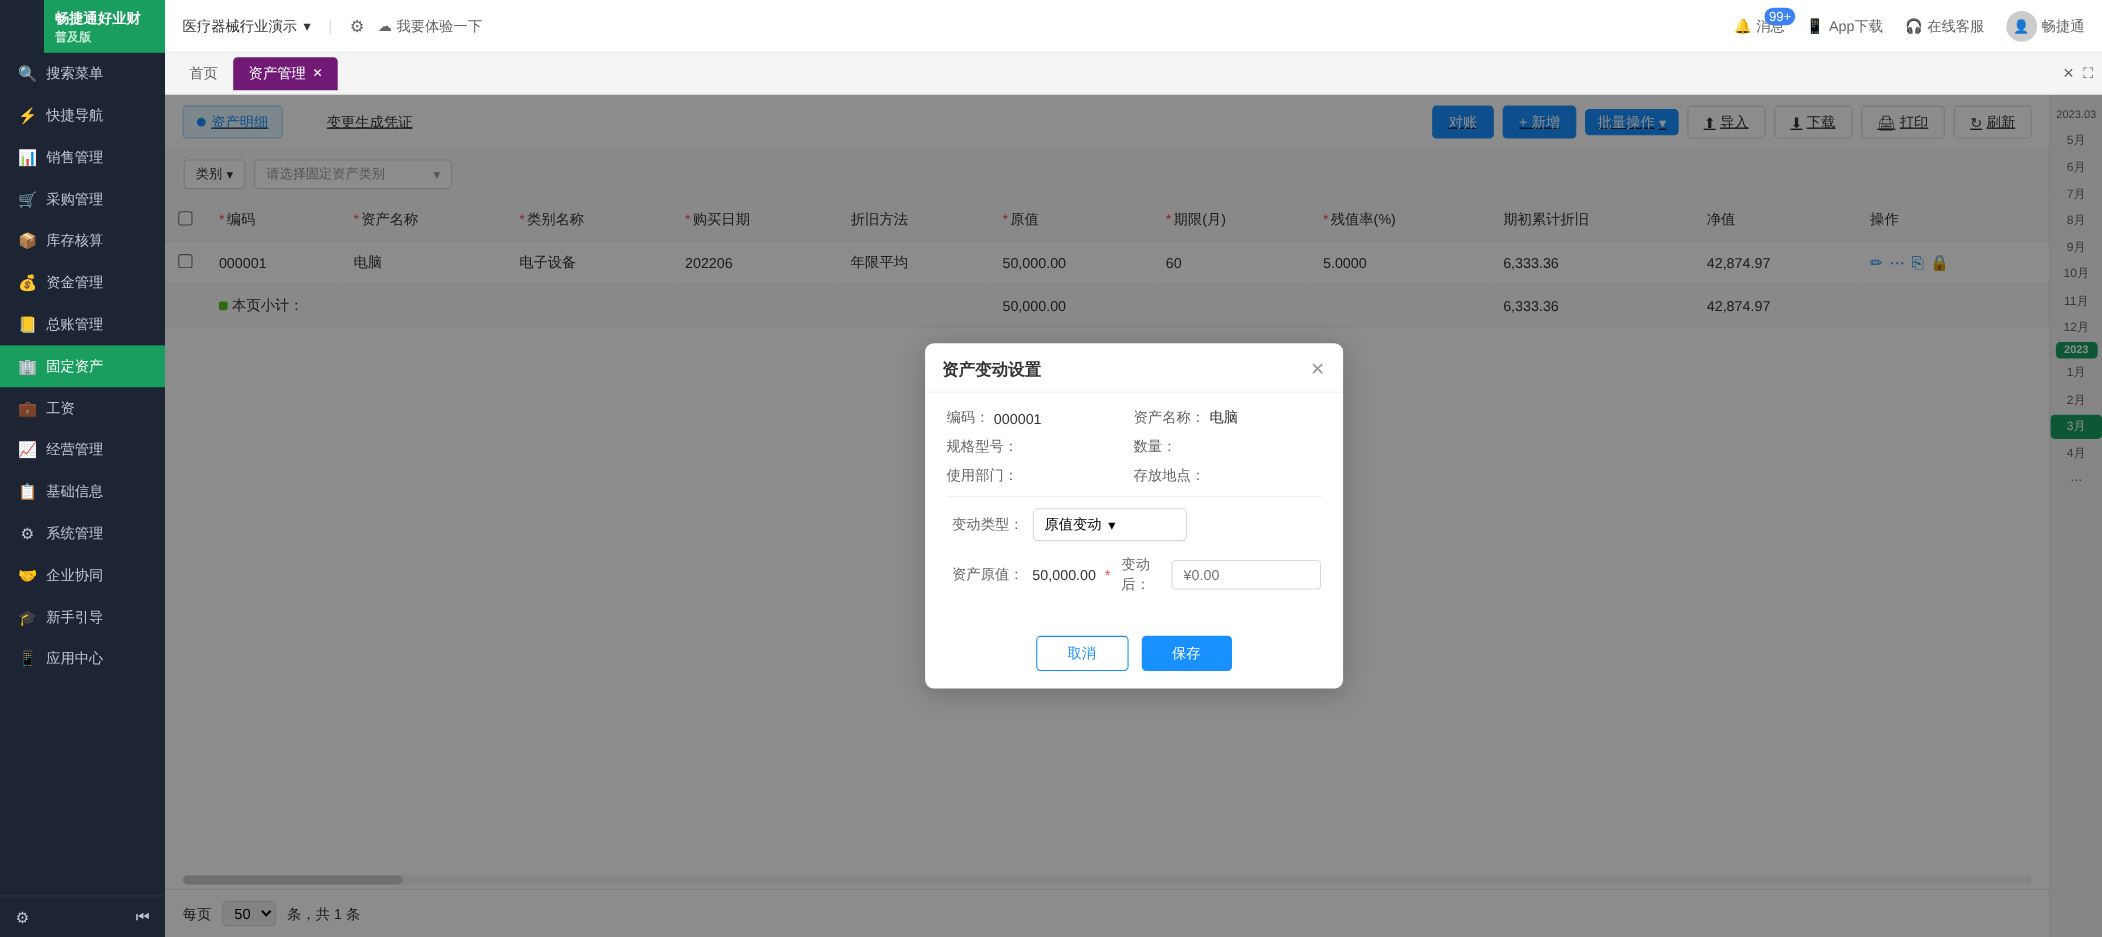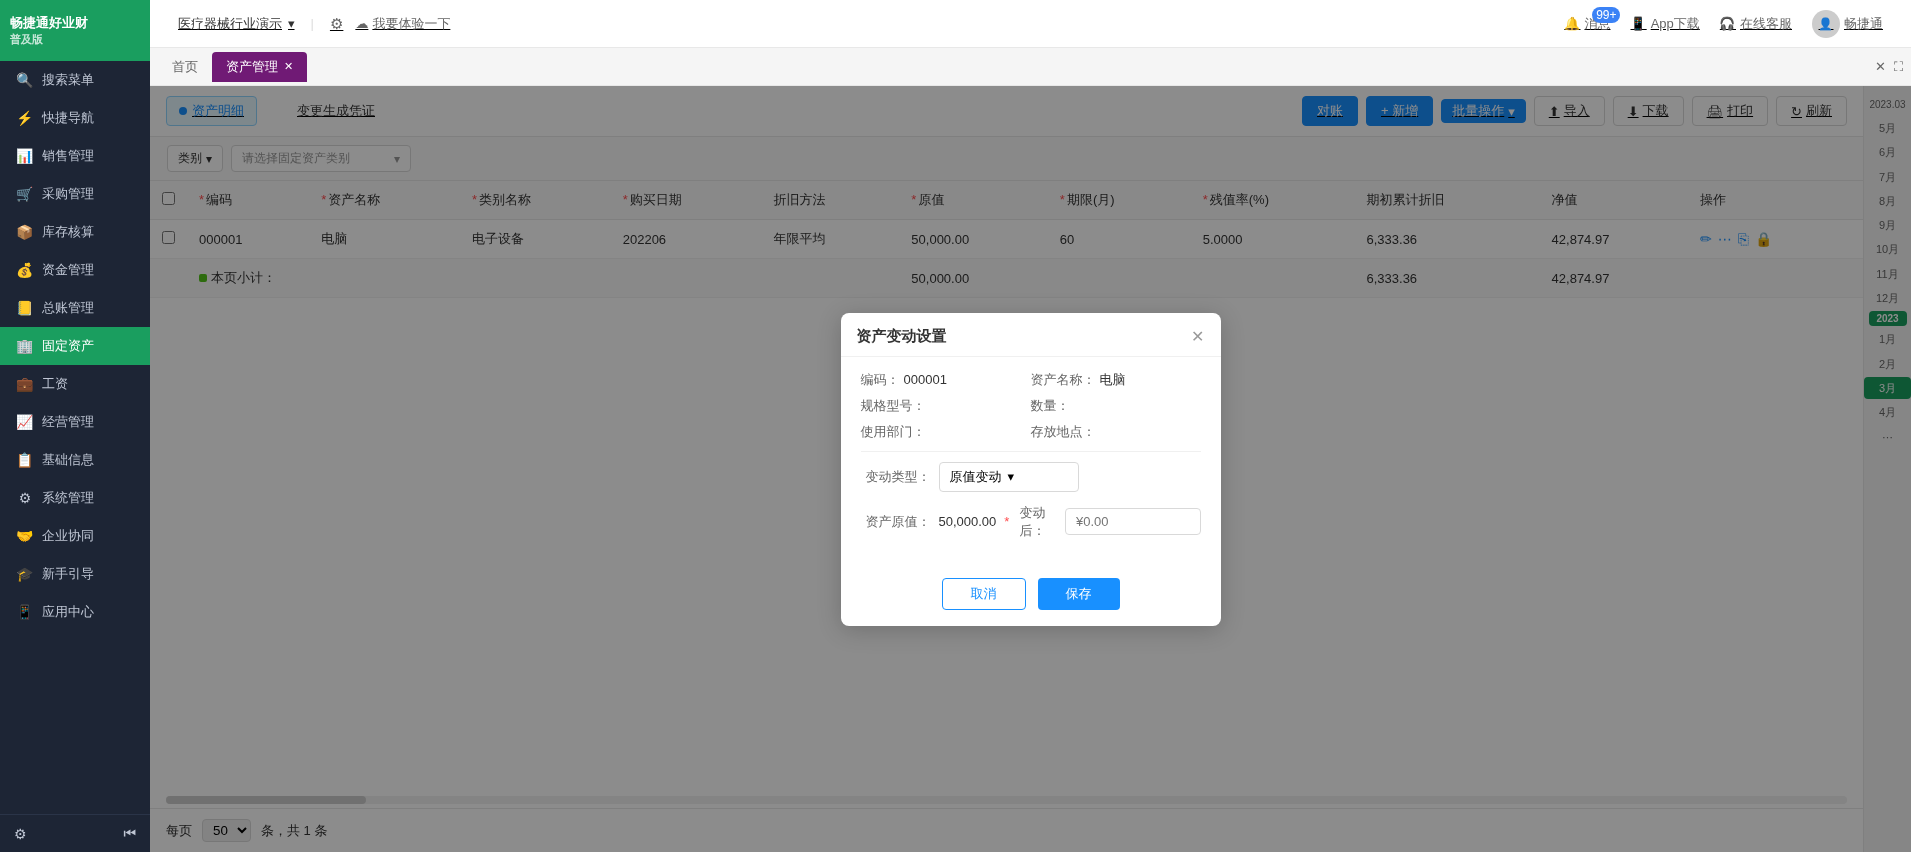--- a/index.html
+++ b/index.html
@@ -17,21 +17,22 @@
     }
     .sidebar-logo {
       background: #1a9e5f;
       padding: 8px 10px;
       color: white;
       font-size: 13px;
       font-weight: bold;
       display: flex;
       align-items: center;
       gap: 6px;
-      height: 61px;
+      height: 48px;
+      margin-left: 40px;
     }
     .sidebar-scroll {
       flex: 1;
       overflow-y: auto;
       overflow-x: hidden;
     }
     .sidebar-scroll::-webkit-scrollbar { width: 4px; }
     .sidebar-scroll::-webkit-scrollbar-thumb { background: #3a4458; }
     .sidebar-item {
       display: flex;
@@ -62,24 +63,23 @@
       flex-direction: column;
       overflow: hidden;
     }
 
     
     .topbar {
       background: #fff;
       height: 48px;
       display: flex;
       align-items: center;
-      padding: 0 28px;
+      padding: 0 16px;
       border-bottom: 1px solid #e8e8e8;
       gap: 12px;
-      text-decoration: underline;
     }
     .topbar-company {
       display: flex;
       align-items: center;
       gap: 6px;
       font-size: 13px;
       color: #333;
       cursor: pointer;
     }
     .topbar-divider { color: #ddd; margin: 0 4px; }

